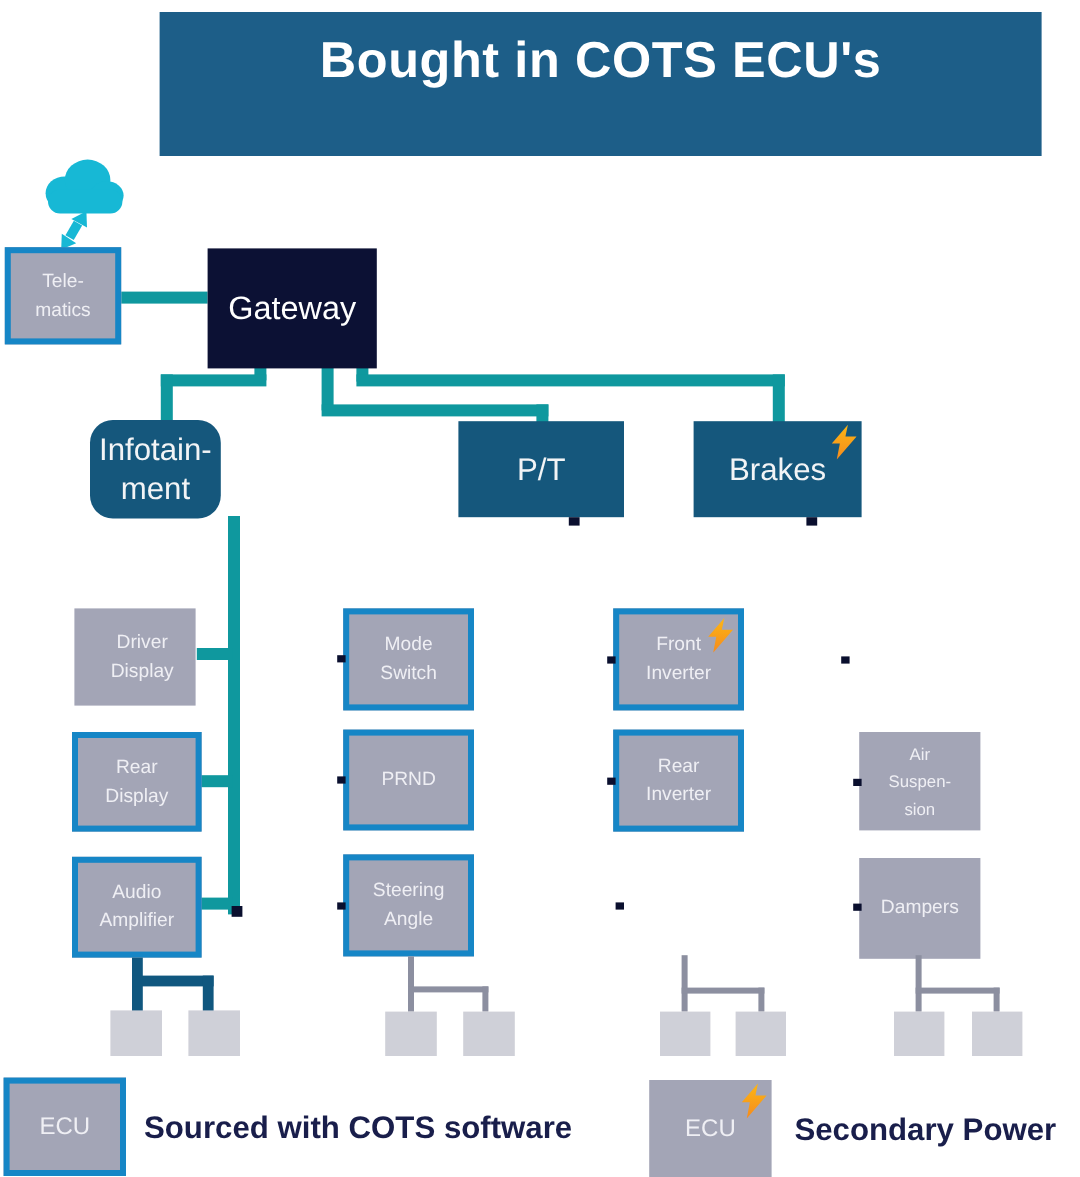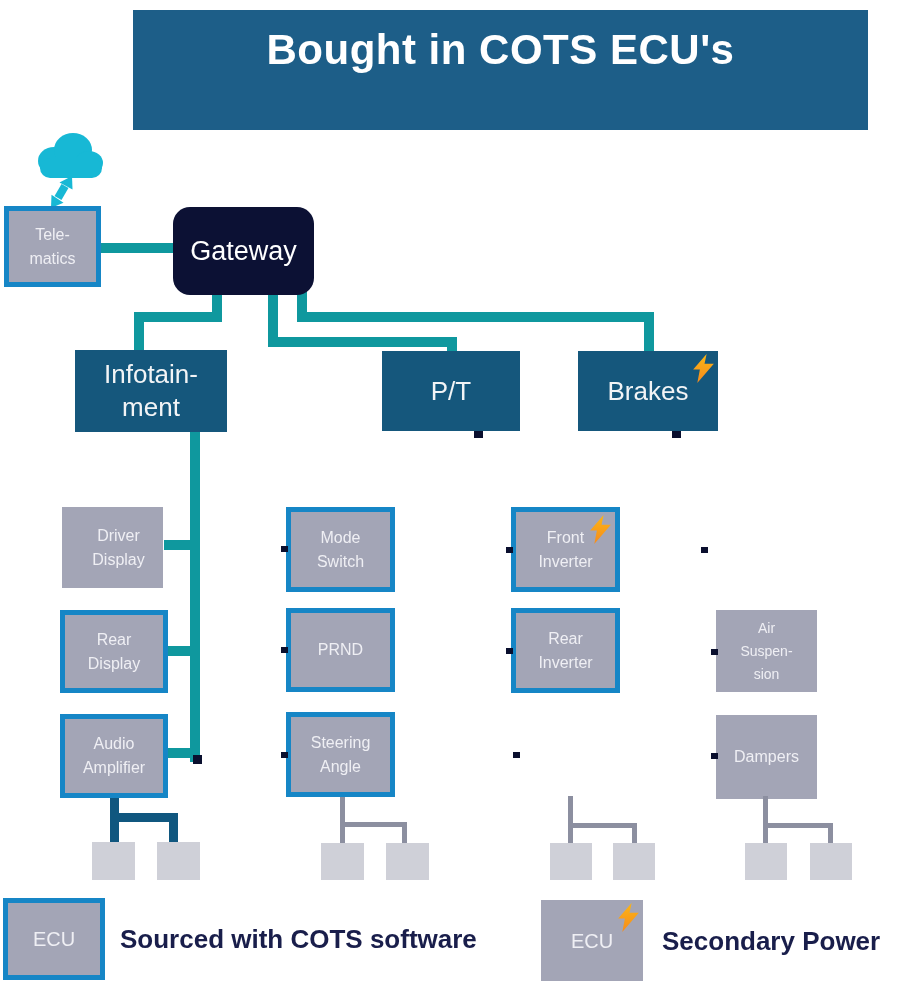--- a/index.html
+++ b/index.html
@@ -89,25 +89,25 @@
   <div class="line teal-line" style="left:190px;top:430px;width:10px;height:332px;"></div>
   <div class="line teal-line" style="left:164px;top:540px;width:30px;height:10px;"></div>
   <div class="line teal-line" style="left:164px;top:646px;width:30px;height:10px;"></div>
   <div class="line teal-line" style="left:164px;top:748px;width:30px;height:10px;"></div>
   <div class="tick" style="left:193px;top:755px;width:9px;height:9px;"></div>
 
   <div class="node gray-node cots" style="left:4px;top:206px;width:97px;height:81px;">
     <span>Tele-</span>
     <span>matics</span>
   </div>
-  <div class="node navy-node" style="left:173px;top:207px;width:141px;height:88px;border-radius:17px;">
+  <div class="node navy-node" style="left:173px;top:207px;width:141px;height:100px;">
     <span>Gateway</span>
   </div>
 
-  <div class="node domain-node" style="left:75px;top:350px;width:152px;height:82px;">
+  <div class="node domain-node" style="left:75px;top:350px;width:109px;height:82px;border-radius:19px;">
     <span>Infotain-</span>
     <span>ment</span>
   </div>
   <div class="node domain-node" style="left:382px;top:351px;width:138px;height:80px;">
     <span>P/T</span>
   </div>
   <div class="node domain-node" style="left:578px;top:351px;width:140px;height:80px;">
     <span>Brakes</span>
     <svg class="bolt bolt-tr" viewBox="0 0 20 28">
         <use href="#bolt-shape"></use>

